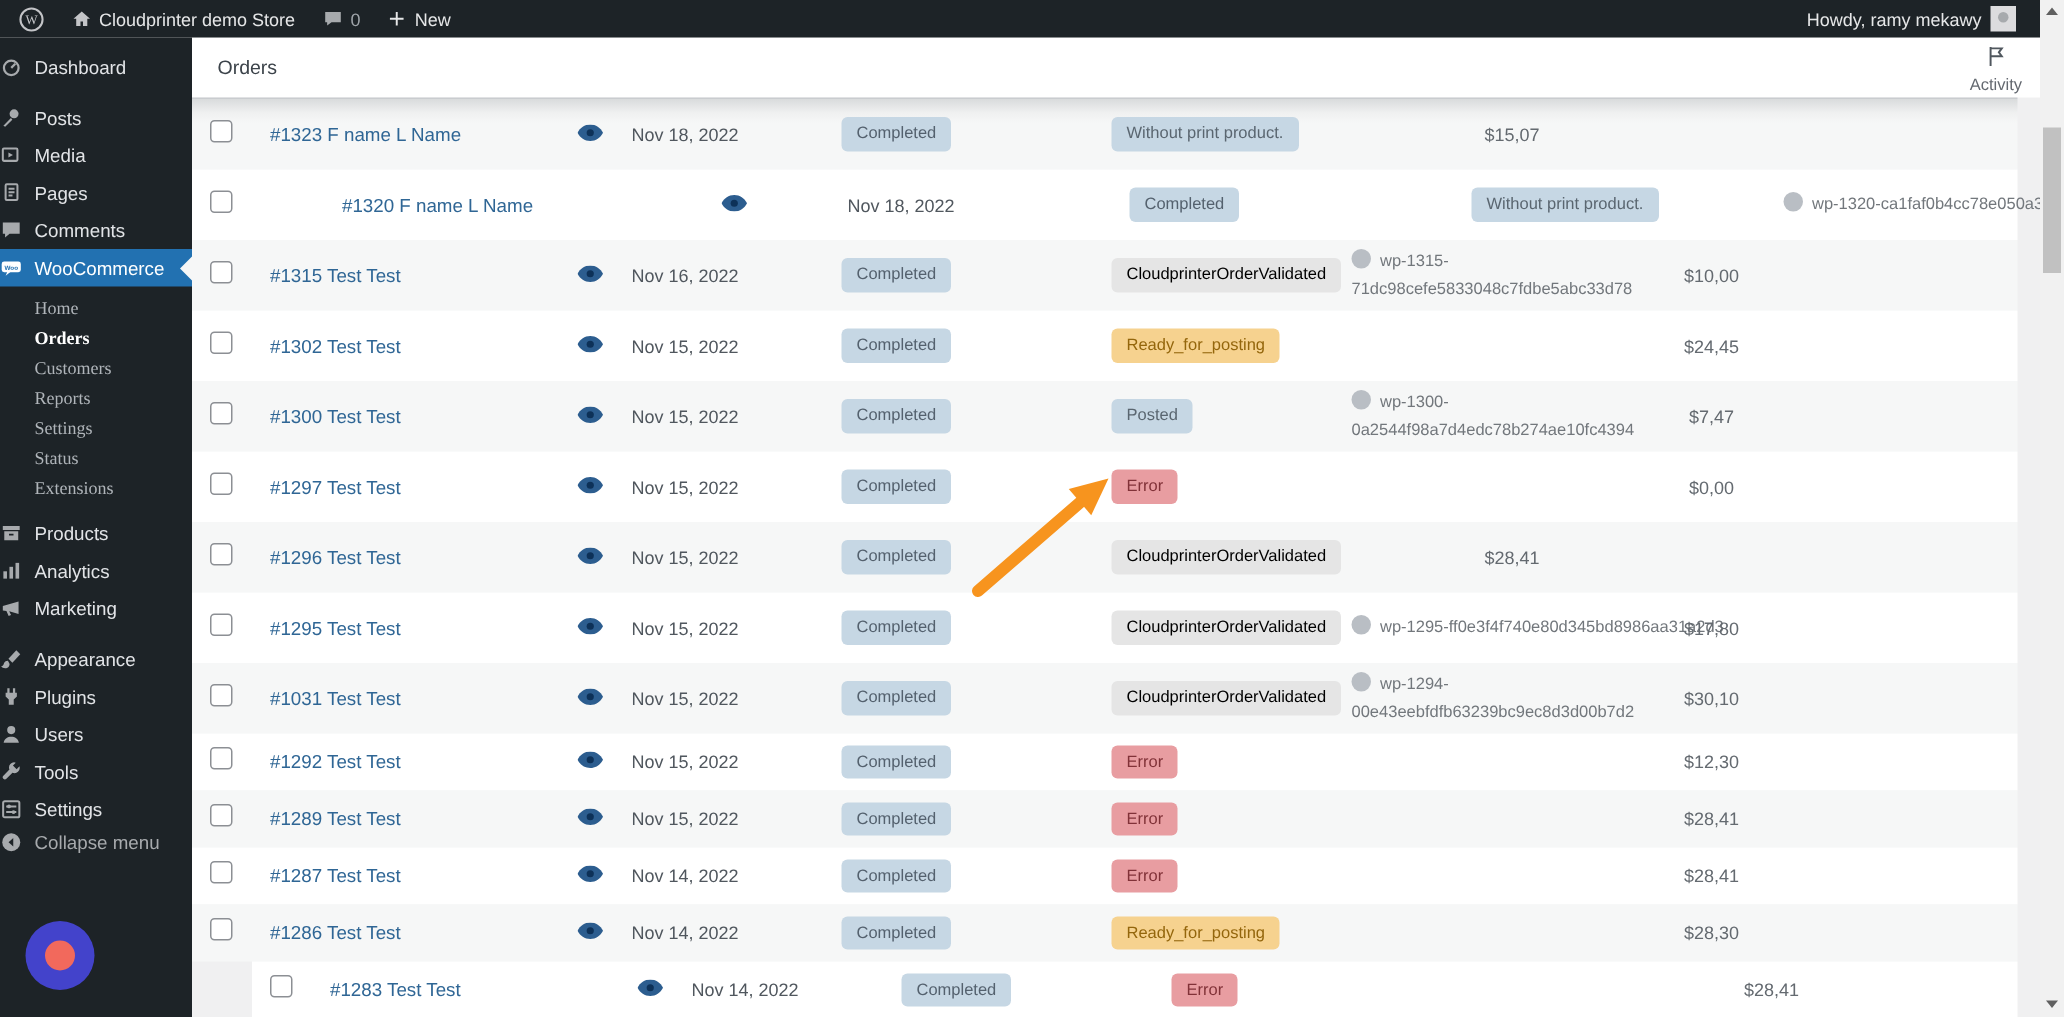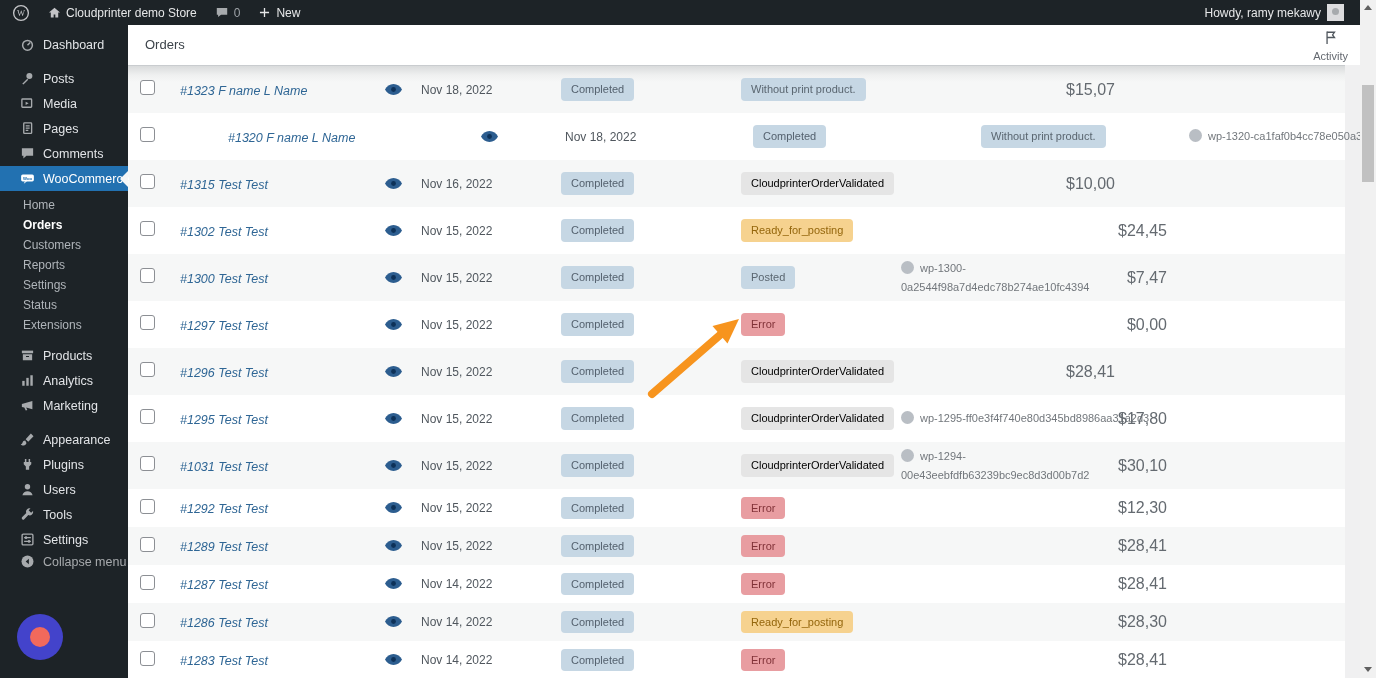--- a/index.html
+++ b/index.html
@@ -12,29 +12,29 @@
   .ab-item svg { display:block; }
   .ab-count { color:#9ea3a8; }
   .ab-right { margin-left:auto; display:flex; align-items:center; gap:6px; padding-right:16px; }
   .ab-howdy { color:#e6e7e8; font-size:12px; }
   .ab-avatar { width:17px; height:17px; background:#dcdcde; display:flex; align-items:flex-end; justify-content:center; overflow:hidden; }
   .ab-avatar .head { width:7px; height:7px; border-radius:50%; background:#a7aaad; position:relative; top:-6px; }
 
   
   .sidebar { position:absolute; left:0; top:25px; width:128px; height:653px; background:#1d2327; z-index:40; }
   .menu { padding-top:7px; }
-  .m-item { display:flex; align-items:center; gap:8px; padding:5px 20px; height:25px;
+  .m-item { display:flex; align-items:center; gap:8px; padding:5px 0; height:25px;
             color:#e2e4e7; font-size:12.5px; cursor:pointer; white-space:nowrap; }
   .m-item svg { width:15px; height:15px; flex:0 0 15px; color:#a7aaad; }
   .m-sep { height:9px; }
   .m-item.active { background:#2271b1; color:#fff; position:relative; }
   .m-item.active svg { color:#fff; }
   .m-item.active::after { content:""; position:absolute; right:0; top:50%; margin-top:-8px;
        border:8px solid transparent; border-right-color:#f6f7f7; }
-  .submenu { padding:4px 0 8px 0; }
+  .submenu { padding:4px 0 8px 0;font-family:Liberation Serif, serif; }
   .sm-item { padding:3px 8px 3px 23px; font-size:12px; color:#b0b5ba; height:20px; cursor:pointer; white-space:nowrap; }
   .sm-item.active { color:#fff; font-weight:bold; }
   .collapse { position:absolute; top:524px; left:0; right:0; }
   .chat-bubble { position:absolute; left:17px; top:589px; width:46px; height:46px; border-radius:50%;
                  background:#4343cb; display:flex; align-items:center; justify-content:center; cursor:pointer; }
   .chat-dot { width:20px; height:20px; border-radius:50%; background:#f2695c; }
 
   
   .content { position:absolute; left:128px; top:25px; width:1232px; height:653px; background:#f0f0f1; }
   .content-header { height:40px; background:#fff; position:relative; }
@@ -43,32 +43,32 @@
   .activity svg { display:inline-block; }
   .activity-label { font-size:11px; color:#646970; margin-top:1px; }
 
   
   .orders-table { position:absolute; left:0; top:40px; width:1217px; border-top:1px solid #c9cccf; }
   .row { display:grid; grid-template-columns:40px 205px 36px 140px 180px 160px 214px 52px 1fr;
          padding-left:12px; align-items:center; background:#fff; }
   .row.alt { background:#f6f7f7; }
   .row.first { background:linear-gradient(to bottom, #d9dbdc 0, #eff0f0 9px, #f6f7f7 16px); }
   .checkbox { width:15px; height:15px; border:1px solid #8c8f94; border-radius:3px; background:#fff; display:inline-block; cursor:pointer; }
-  .order-link { color:#2f6695; font-size:12.5px; text-decoration:none; cursor:pointer;font-style:italic; }
+  .order-link { color:#2f6695; font-size:12.5px; text-decoration:none; cursor:pointer; }
   .cell-eye { cursor:pointer; }
   .cell-date { font-size:12px; color:#50575e; }
   .badge { display:inline-block; padding:5px 10px; border-radius:4px; font-size:11px; line-height:1.15; }
   .badge-completed { background:#c6d7e4; color:#54616e; }
   .cp-info { background:#c6d7e4; color:#5a6670; }
   .cp-neutral { background:#e5e5e5; color:#000000; }
   .cp-warning { background:#f6d28f; color:#94660c; }
   .cp-error { background:#e89da1; color:#813238; }
   .cell-ref { font-size:11px; color:#72777c; line-height:1.65; white-space:nowrap; overflow:visible; }
   .ref-dot { display:inline-block; width:13px; height:13px; border-radius:50%; background:#b9bec4; vertical-align:-2px; margin-right:6px; }
-  .cell-price { font-size:16px; color:#646a70; text-align:right; }
+  .cell-price { font-size:12px; color:#646a70; text-align:center; }
 
   
   .annotation-arrow { position:absolute; left:640px; top:310px; z-index:45; pointer-events:none; }
 
   
   .scrollbar { position:absolute; right:0; top:0; width:16px; height:678px; background:#f1f1f1; z-index:60; cursor:pointer; }
   .sb-thumb { position:absolute; left:2px; right:2px; top:85px; height:97px; background:#c1c1c1; }
   .sb-up { position:absolute; top:5px; left:4px; width:0; height:0; border:4px solid transparent; border-bottom:5px solid #606060; border-top:none; }
   .sb-down { position:absolute; bottom:6px; left:4px; width:0; height:0; border:4px solid transparent; border-top:5px solid #606060; border-bottom:none; }
 </style>
@@ -276,20 +276,21 @@
       <div class="row alt" style="min-height: 47px;">
         <div class="cell"><span class="checkbox"></span></div>
         <div class="cell"><a class="order-link" href="#">#1315 Test Test</a></div>
         <div class="cell cell-eye"><svg width="17" height="11" viewBox="0 0 17 11">
             <path d="M8.5 0C4.8 0 1.7 2.1 0 5.5 1.7 8.9 4.8 11 8.5 11s6.8-2.1 8.5-5.5C15.3 2.1 12.2 0 8.5 0z" fill="#2c5d8f"></path>
             <circle cx="8.5" cy="5.5" r="2.4" fill="#0d3158"></circle>
           </svg></div>
         <div class="cell cell-date">Nov 16, 2022</div>
         <div class="cell"><span class="badge badge-completed">Completed</span></div>
         <div class="cell"><span class="badge cp-neutral">CloudprinterOrderValidated</span></div>
+        <div class="cell cell-ref"><span class="ref-dot"></span>wp-1315-<br>71dc98cefe5833048c7fdbe5abc33d78</div>
         <div class="cell cell-price">$10,00</div>
         <div class="cell"></div>
       </div>
       <div class="row" style="min-height: 47px;">
         <div class="cell"><span class="checkbox"></span></div>
         <div class="cell"><a class="order-link" href="#">#1302 Test Test</a></div>
         <div class="cell cell-eye"><svg width="17" height="11" viewBox="0 0 17 11">
             <path d="M8.5 0C4.8 0 1.7 2.1 0 5.5 1.7 8.9 4.8 11 8.5 11s6.8-2.1 8.5-5.5C15.3 2.1 12.2 0 8.5 0z" fill="#2c5d8f"></path>
             <circle cx="8.5" cy="5.5" r="2.4" fill="#0d3158"></circle>
           </svg></div>
@@ -418,21 +419,21 @@
             <path d="M8.5 0C4.8 0 1.7 2.1 0 5.5 1.7 8.9 4.8 11 8.5 11s6.8-2.1 8.5-5.5C15.3 2.1 12.2 0 8.5 0z" fill="#2c5d8f"></path>
             <circle cx="8.5" cy="5.5" r="2.4" fill="#0d3158"></circle>
           </svg></div>
         <div class="cell cell-date">Nov 14, 2022</div>
         <div class="cell"><span class="badge badge-completed">Completed</span></div>
         <div class="cell"><span class="badge cp-warning">Ready_for_posting</span></div>
         <div class="cell cell-ref"></div>
         <div class="cell cell-price">$28,30</div>
         <div class="cell"></div>
       </div>
-      <div class="row" style="min-height: 38px;">
+      <div class="row" style="min-height: 38px; margin-left: 40px;">
         <div class="cell"><span class="checkbox"></span></div>
         <div class="cell"><a class="order-link" href="#">#1283 Test Test</a></div>
         <div class="cell cell-eye"><svg width="17" height="11" viewBox="0 0 17 11">
             <path d="M8.5 0C4.8 0 1.7 2.1 0 5.5 1.7 8.9 4.8 11 8.5 11s6.8-2.1 8.5-5.5C15.3 2.1 12.2 0 8.5 0z" fill="#2c5d8f"></path>
             <circle cx="8.5" cy="5.5" r="2.4" fill="#0d3158"></circle>
           </svg></div>
         <div class="cell cell-date">Nov 14, 2022</div>
         <div class="cell"><span class="badge badge-completed">Completed</span></div>
         <div class="cell"><span class="badge cp-error">Error</span></div>
         <div class="cell cell-ref"></div>

